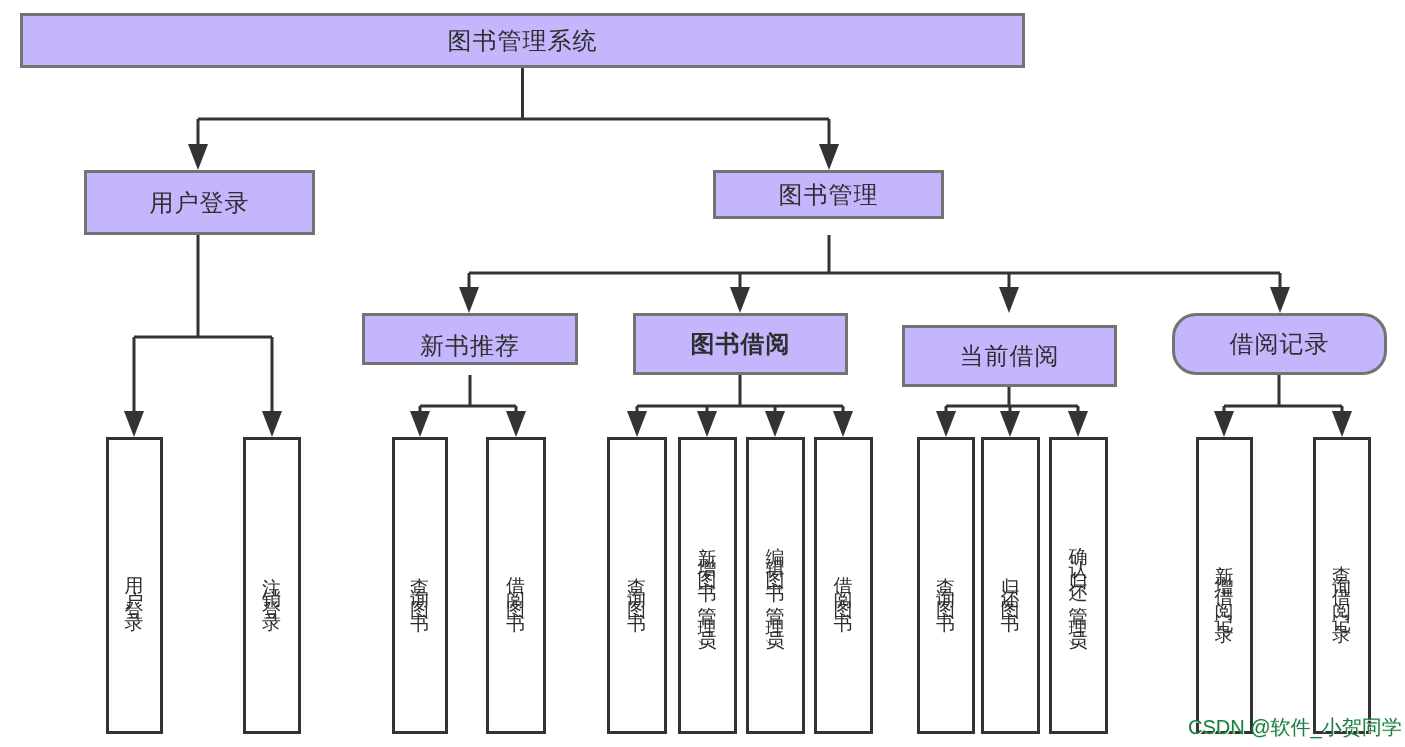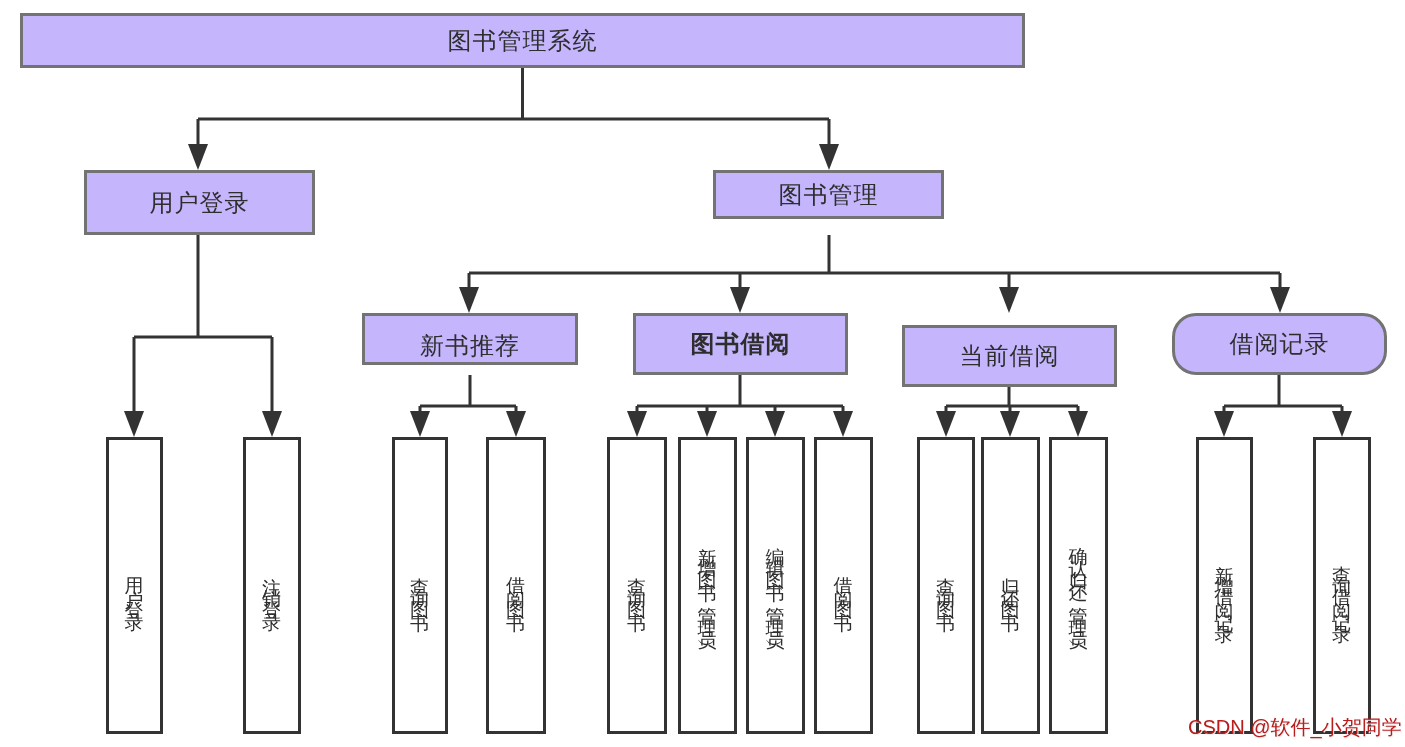--- a/index.html
+++ b/index.html
@@ -64,21 +64,21 @@
     letter-spacing: 12px;
     line-height: 1;
     color: #2e2e2e;
     white-space: nowrap;
   }
   .watermark {
     position: absolute;
     left: 1188px;
     top: 714px;
     font-size: 20px;
-    color: #b91c1c;
+    color: #15803d;
     text-shadow: 1px 1px 0 #ededed;
     white-space: nowrap;
   }
 </style>
 </head>
 <body>
 
 <div class="canvas">
 
   <svg class="connectors" viewBox="0 0 1405 747" xmlns="http://www.w3.org/2000/svg">

